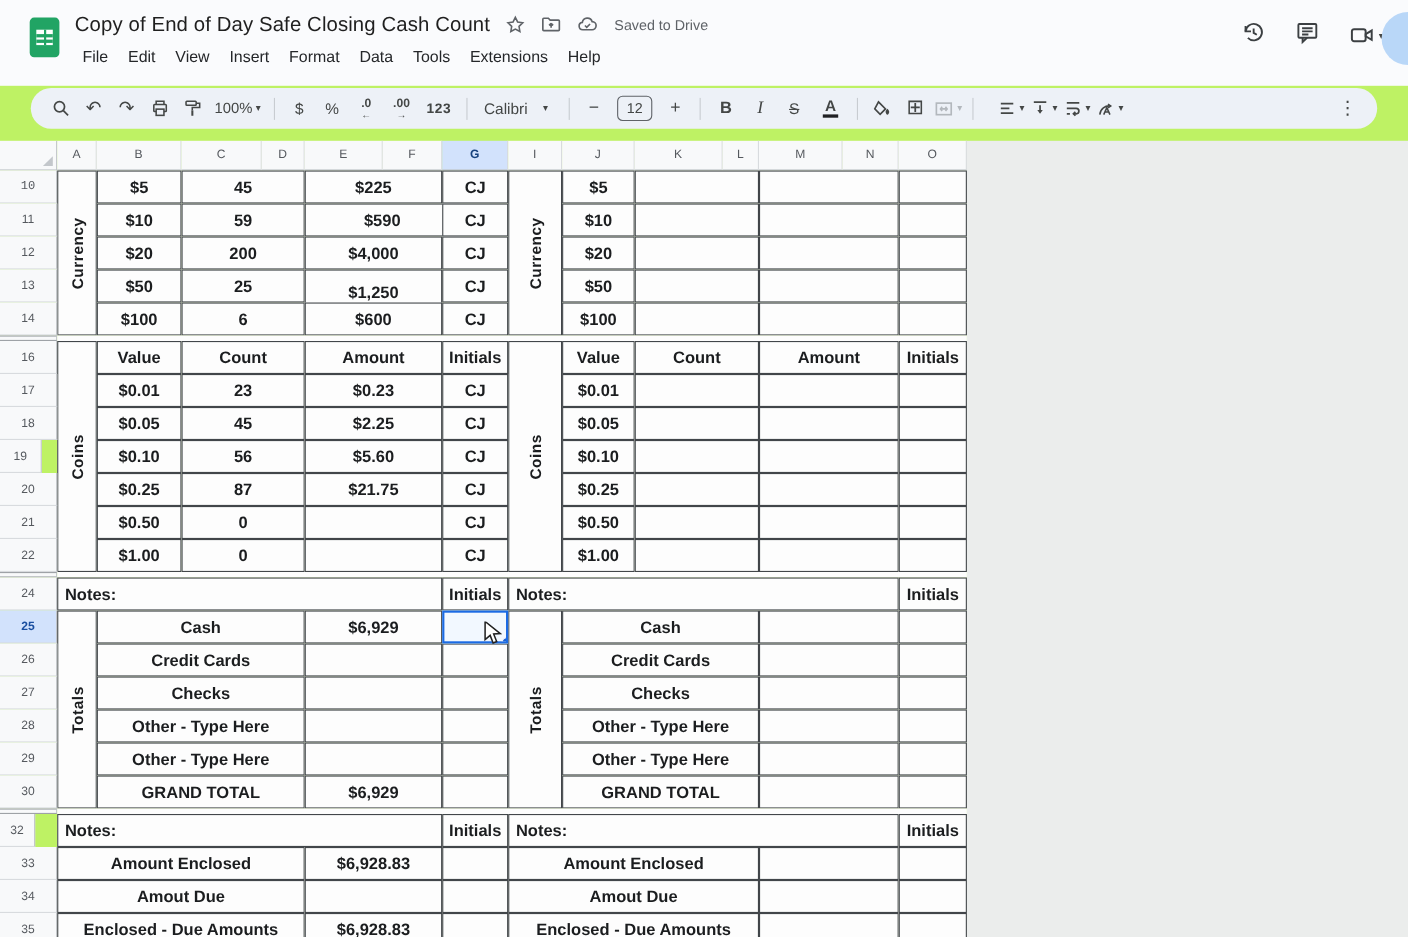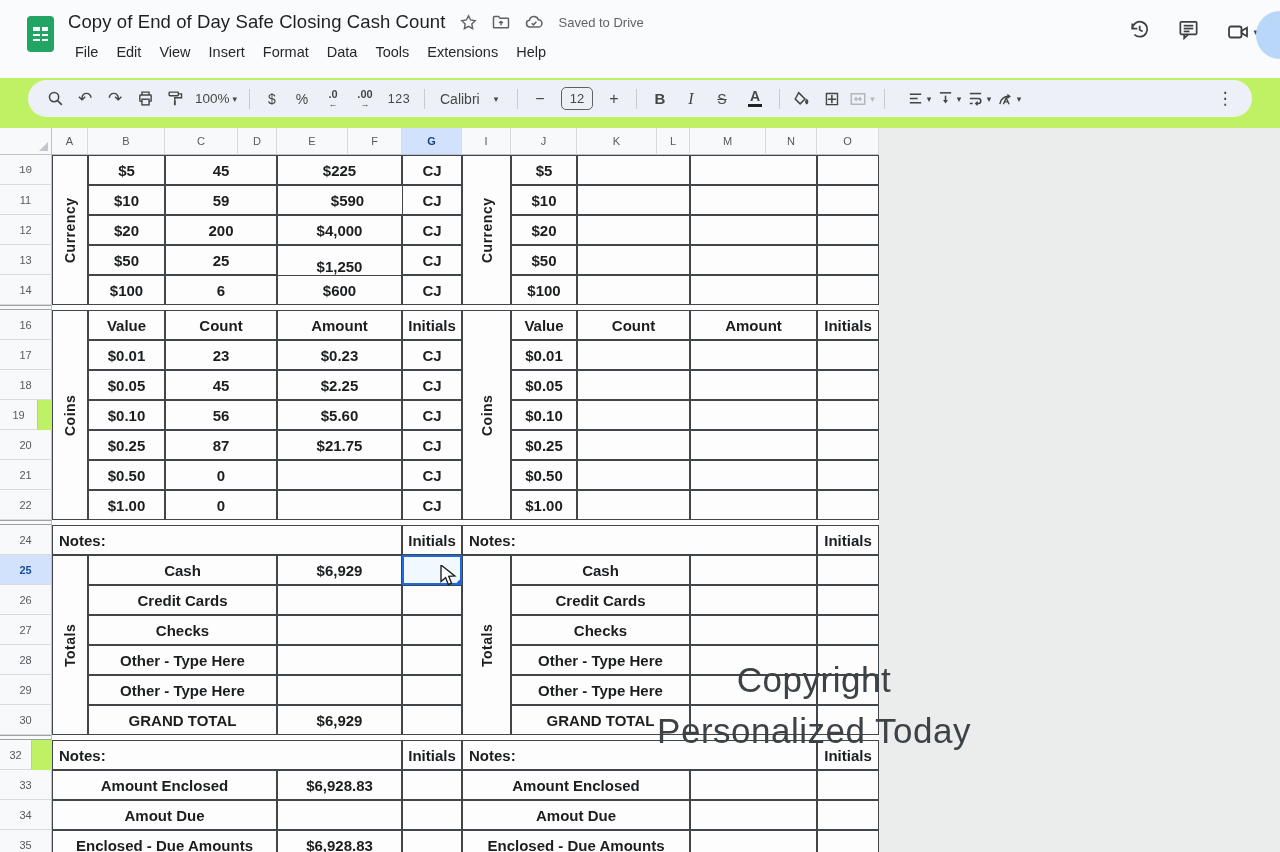--- a/index.html
+++ b/index.html
@@ -37,21 +37,21 @@
   .tfont { font-size:14px; min-width:78px; justify-content:flex-start; padding-left:8px; }
   .fsize { width:32px; height:23px; border:1.5px solid #5f6368; border-radius:5px; display:flex;
            align-items:center; justify-content:center; font-size:13px; margin:0 6px; background:#edf1f7; }
   .tb { font-weight:700; font-size:15px; width:32px; }
   .ti { font-style:italic; font-family:"Liberation Serif",serif; font-size:16px; width:30px; }
   .ts { text-decoration:line-through; font-size:14px; width:32px; }
   .ta { font-weight:700; font-size:14px; width:34px; flex-direction:column; line-height:13px; }
   .ta .bar { width:14px; height:3.5px; background:#202124; margin-top:1px; }
   .numfmt { flex-direction:column; line-height:10px; font-size:11px; font-weight:700; width:32px; }
   .numfmt small { font-size:9px; font-weight:400; }
-  .t123 { font-size:12.5px; font-weight:400; width:36px; letter-spacing:.5px;text-align:right; }
+  .t123 { font-size:12.5px; font-weight:700; width:36px; letter-spacing:.5px;text-align:right; }
   .dots { font-size:17px; width:28px; letter-spacing:0; margin-left:auto; }
   .gray { color:#b3b8bd; }
 
   
   .sheet-right-bg { position:absolute; left:879px; top:128px; width:401px; height:724px; background:#ebedec; }
   #grid { position:absolute; left:0; top:128px; width:879px; height:724px; }
   .corner { position:absolute; left:0; top:0; width:52px; height:27px; background:#f8f9fa;
             border-right:1px solid #bfc3c7; border-bottom:1px solid #bfc3c7; }
   .corner::after { content:""; position:absolute; right:3px; bottom:3px; border-style:solid;
             border-width:0 0 9px 9px; border-color:transparent transparent #c3c7cb transparent; }
@@ -468,24 +468,20 @@
       <div class="cell" style="left: 817px; top: 672px; width: 62px; height: 30px;"></div>
       <div class="rowhdr" style="left: 0px; top: 702px; width: 52px; height: 30px;">35</div>
       <div class="cell" style="left: 52px; top: 702px; width: 225px; height: 30px;">Enclosed - Due Amounts</div>
       <div class="cell" style="left: 277px; top: 702px; width: 125px; height: 30px;">$6,928.83</div>
       <div class="cell" style="left: 402px; top: 702px; width: 60px; height: 30px;"></div>
       <div class="cell" style="left: 462px; top: 702px; width: 228px; height: 30px;">Enclosed - Due Amounts</div>
       <div class="cell" style="left: 690px; top: 702px; width: 127px; height: 30px;"></div>
       <div class="cell" style="left: 817px; top: 702px; width: 62px; height: 30px;"></div>
     </div>
 
-  <div class="watermark">
-    <div>Copyright</div>
-    <div>Personalized Today</div>
-  </div>
 
   <div class="cursor">
     <svg width="18" height="22" viewBox="0 0 18 22">
         <path d="M1 0 L1 16.5 L5.6 12.6 L8.3 19.5 L11.5 18.2 L8.8 11.4 L14.8 11 Z" fill="#fff" stroke="#222" stroke-width="1.4"></path>
       </svg>
   </div>
 
 </div>
 
 </body></html>

